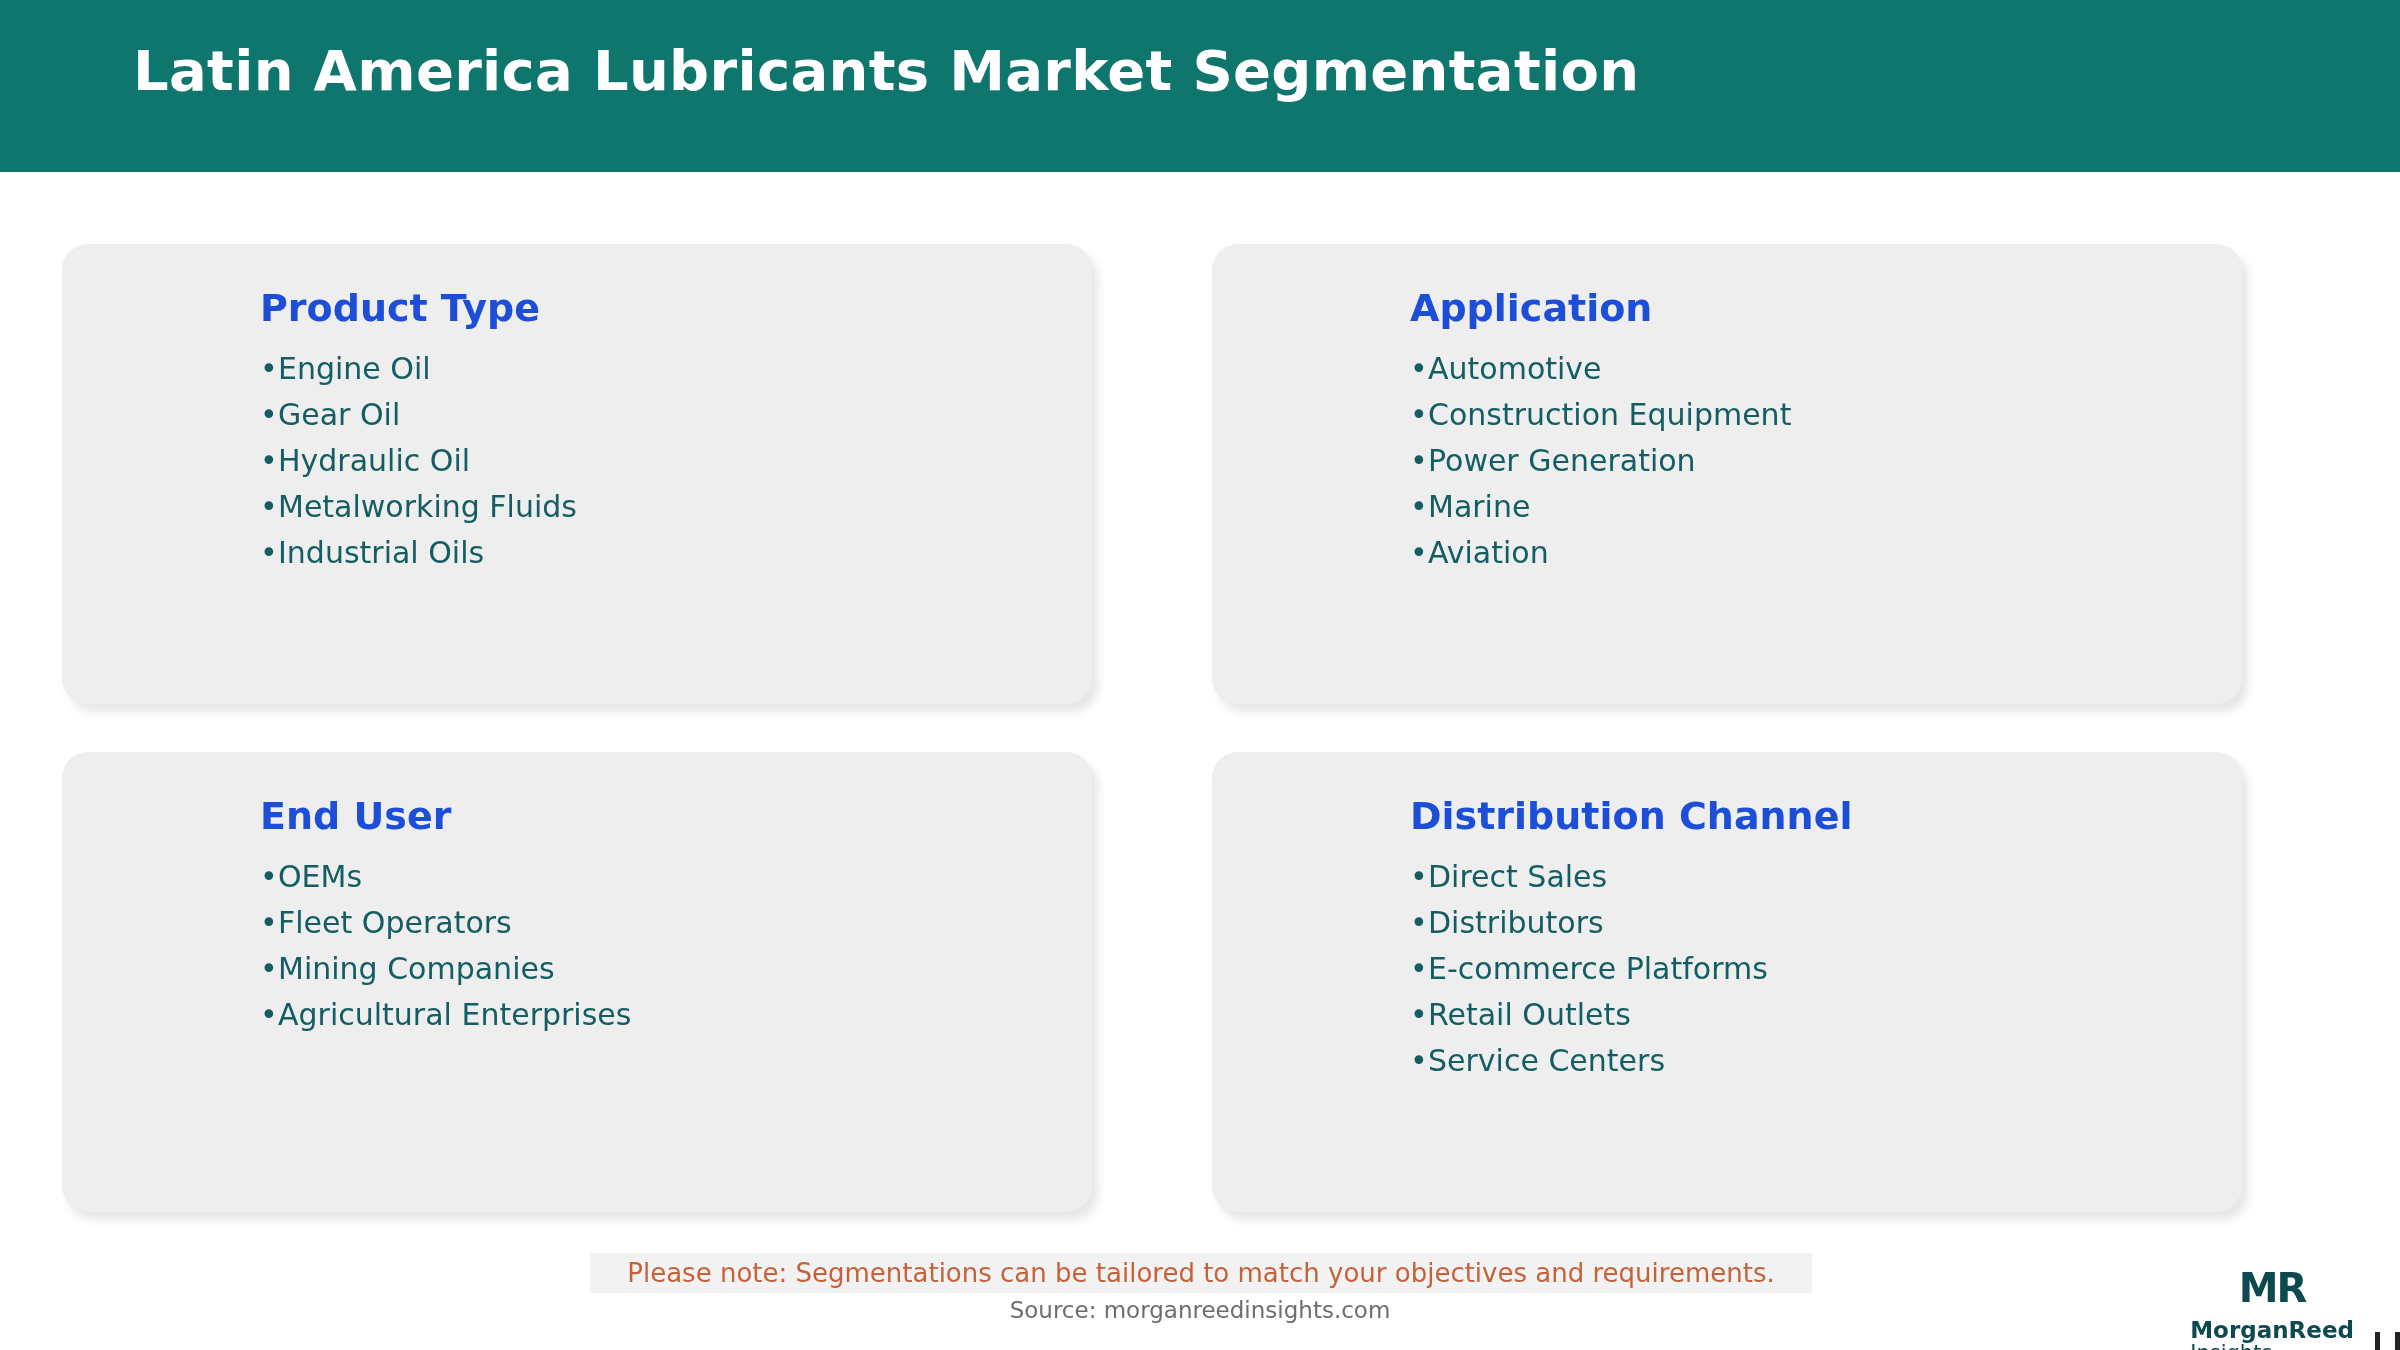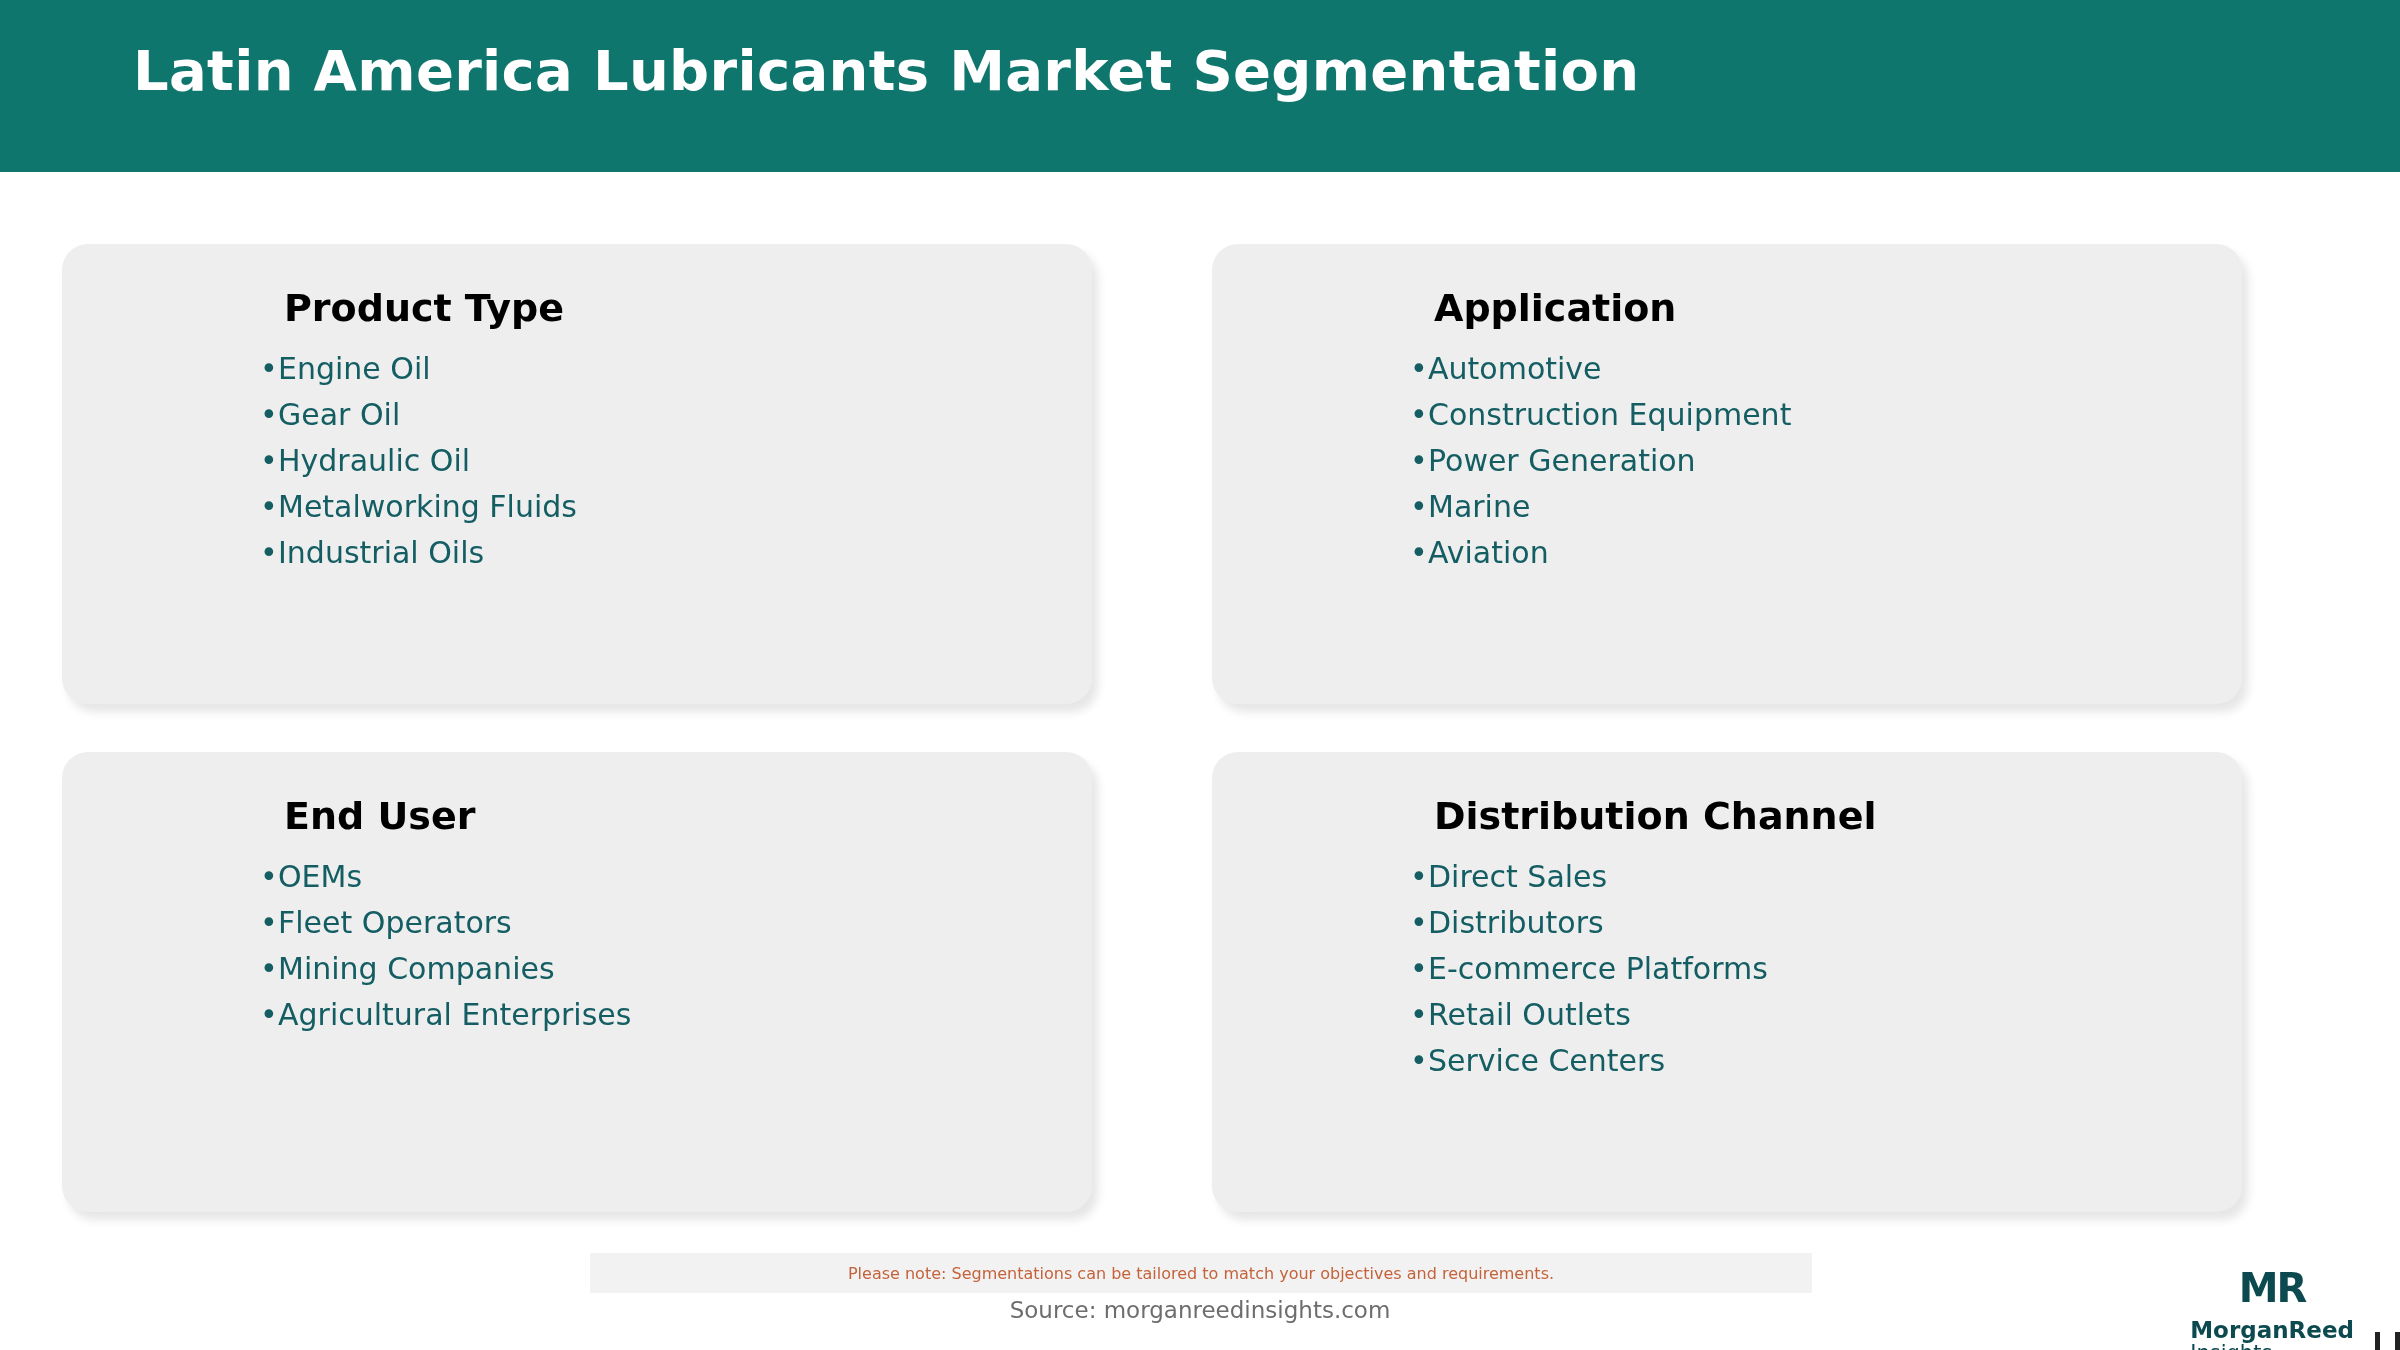--- a/index.html
+++ b/index.html
@@ -54,23 +54,22 @@
   .card.c1 { left: 1212px; top: 72px;  width: 1030px; height: 460px; }
   .card.c2 { left: 62px;   top: 580px; width: 1030px; height: 460px; }
   .card.c3 { left: 1212px; top: 580px; width: 1030px; height: 460px; }
 
   .card-title {
     position: absolute;
     left: 198px;
     top: 42px;
     font-size: 38px;
     font-weight: bold;
-    color: #000000;
-    white-space: nowrap;
-    margin-left: 24px;
+    color: #1d4ed8;
+    white-space: nowrap;
   }
   .card-list {
     position: absolute;
     left: 198px;
     top: 102px;
     margin: 0;
     padding: 0;
     list-style: none;
   }
   .card-list li {
@@ -91,21 +90,21 @@
     left: 590px;
     top: 1253px;
     width: 1222px;
     height: 40px;
     background: #f2f2f2;
     display: flex;
     align-items: center;
     justify-content: center;
   }
   .note-text {
-    font-size: 16px;
+    font-size: 26px;
     color: #c4623a;
     white-space: nowrap;
   }
   .source-text {
     position: absolute;
     left: 0;
     top: 1297px;
     width: 2400px;
     text-align: center;
     font-size: 23px;

